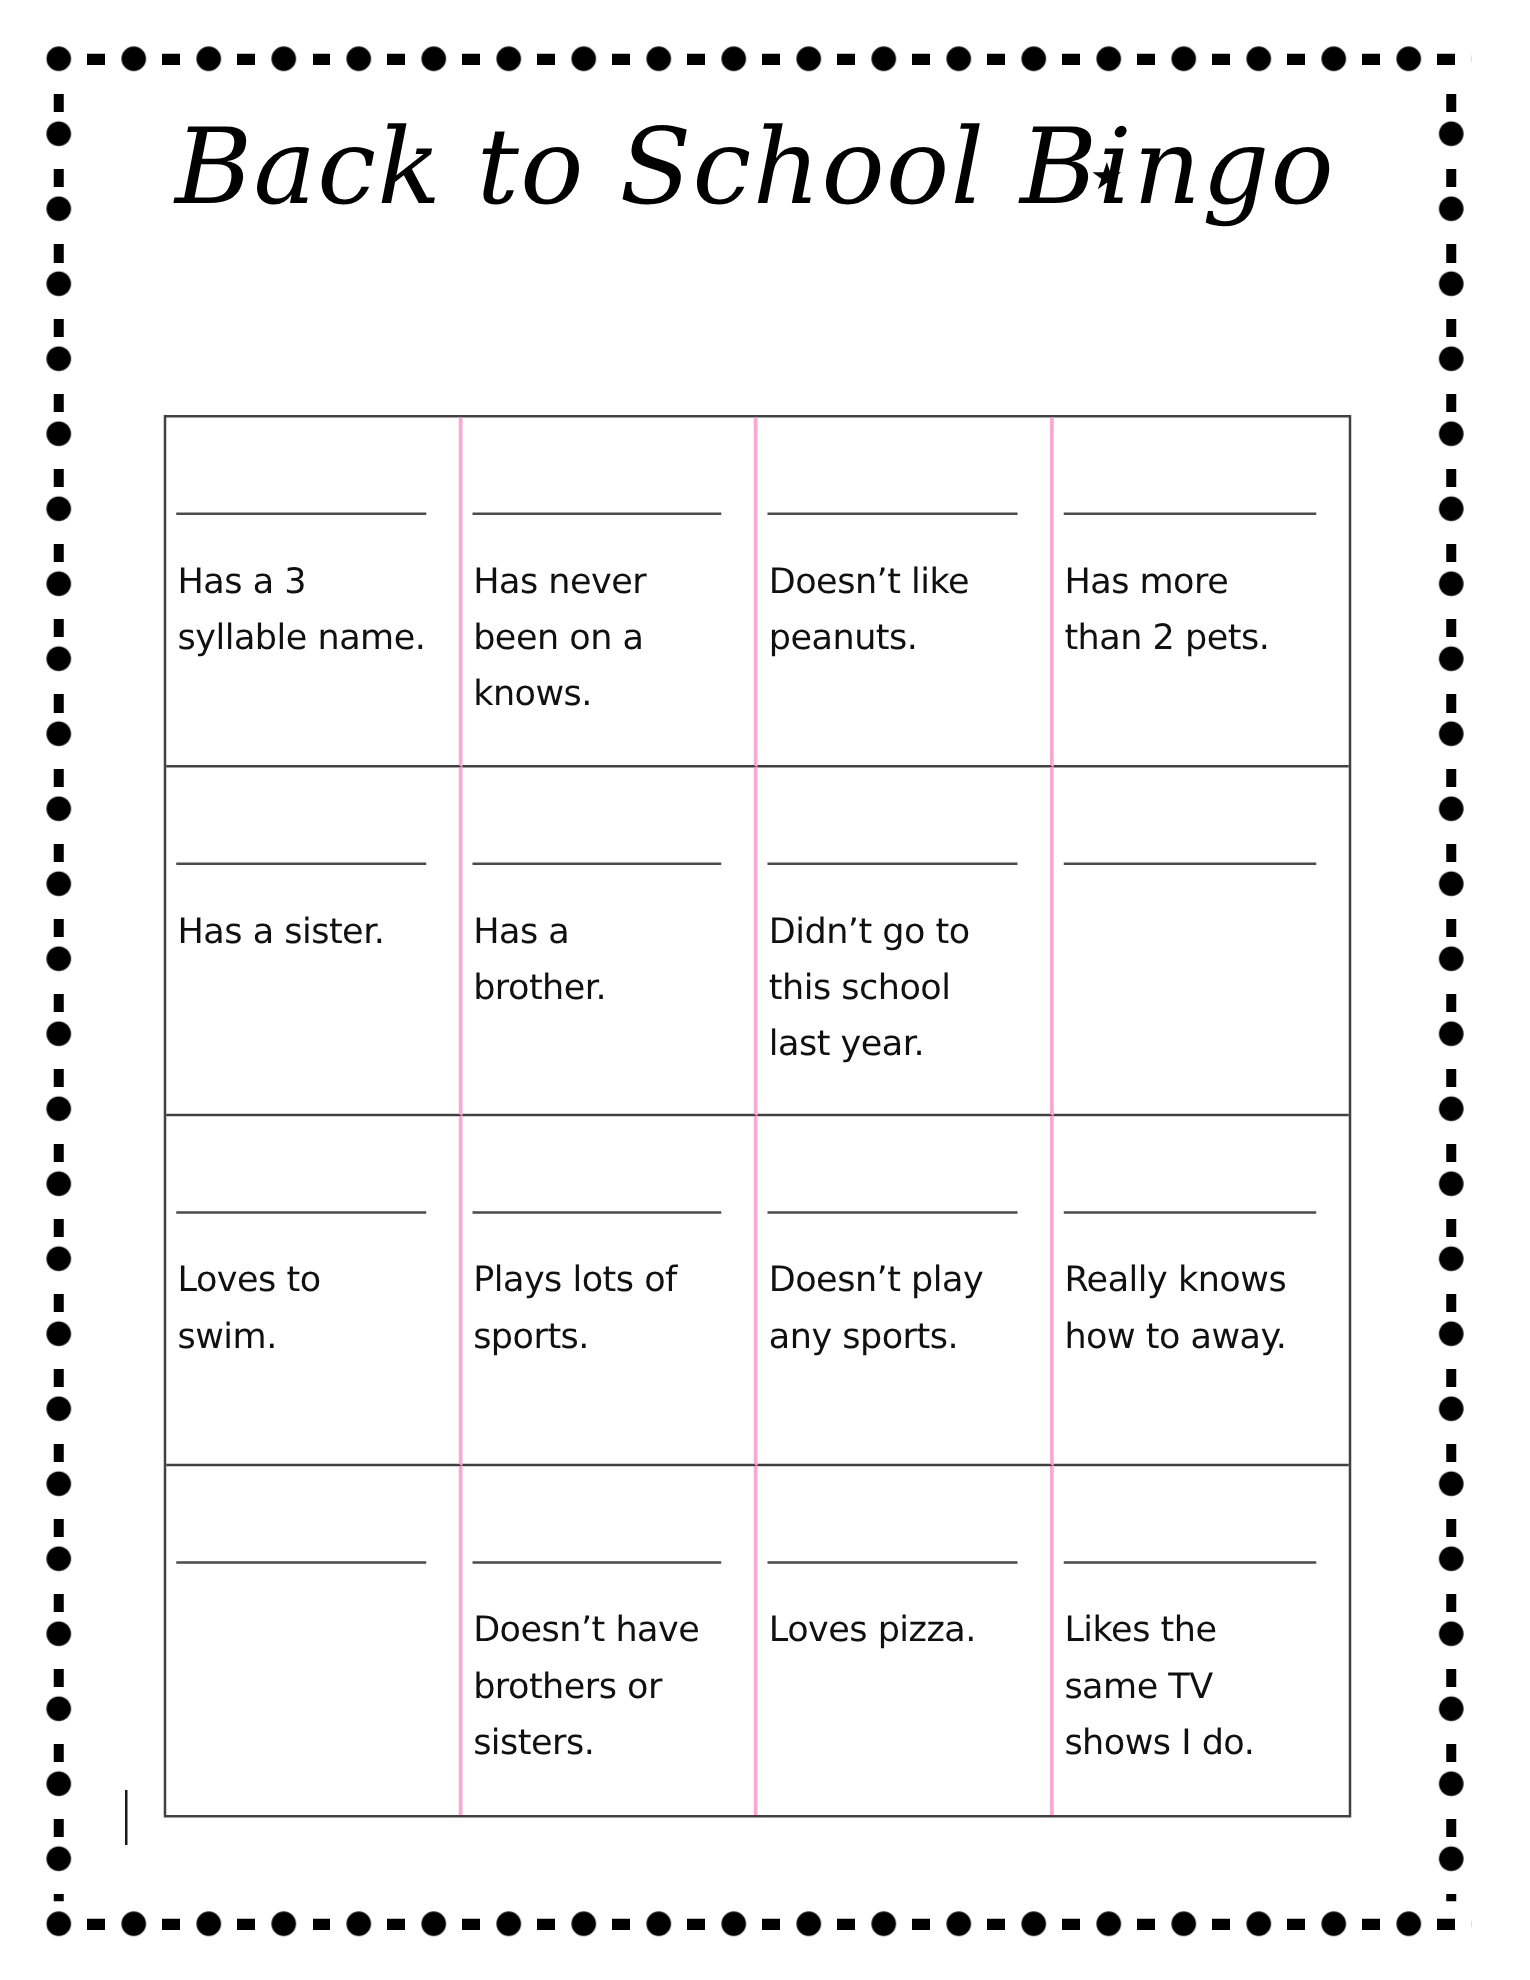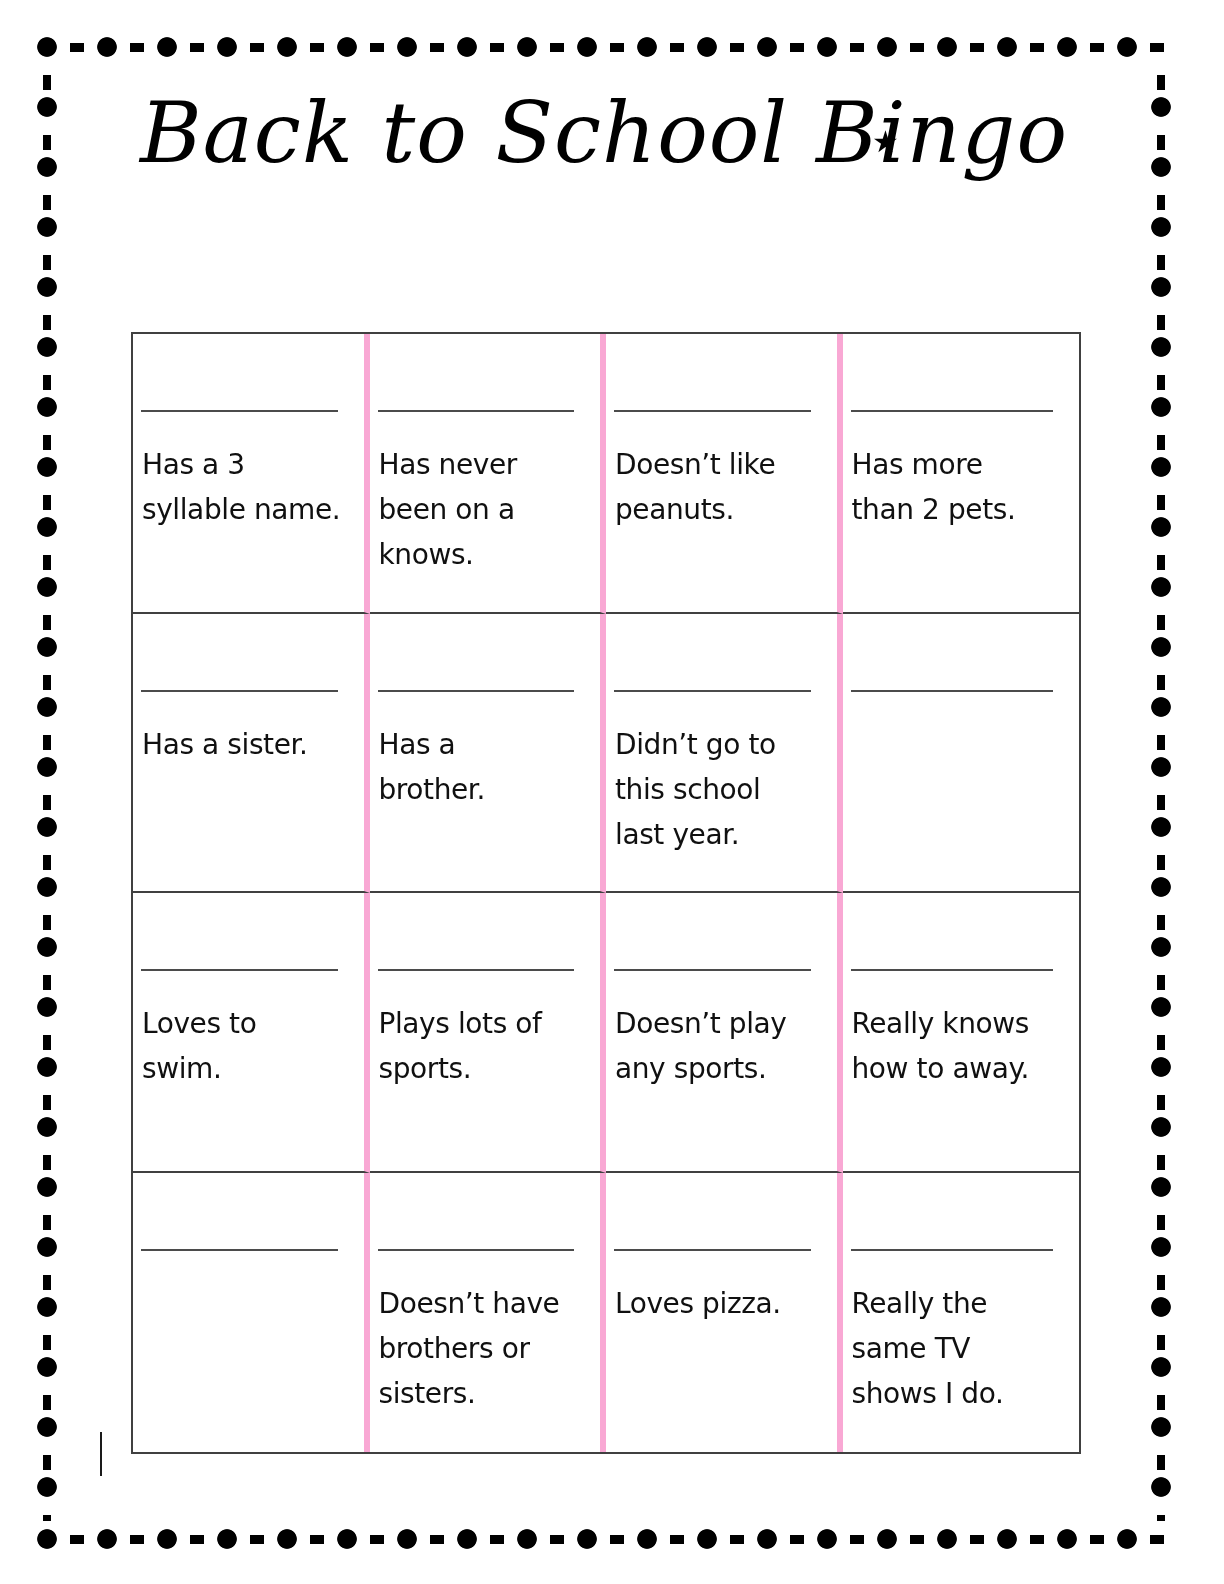--- a/index.html
+++ b/index.html
@@ -64,21 +64,21 @@
     position: absolute;
     left: 131px; top: 332px;
     width: 950px; height: 1122px;
     box-sizing: border-box;
     border: 2px solid #404040;
     display: grid;
     grid-template-columns: repeat(4, 1fr);
     grid-template-rows: repeat(4, 1fr);
   }
   .cell {
-    border-right: 6px solid #f9a8d4;
+    border-right: 3px solid #f9a8d4;
     border-bottom: 2px solid #404040;
     overflow: hidden;
   }
   .cell:nth-child(4n) { border-right: none; }
   .cell:nth-child(n+13) { border-bottom: none; }
 
   .blank-line {
     height: 0;
     border-top: 2px solid #4b4b4b;
     margin: 76px 26px 0 8px;
@@ -212,21 +212,21 @@
     </div>
     <div class="cell">
       <div class="blank-line"></div>
       <div class="cell-text">
         <div class="line">Loves pizza.</div>
       </div>
     </div>
     <div class="cell">
       <div class="blank-line"></div>
       <div class="cell-text">
-        <div class="line">Really the</div>
+        <div class="line">Likes the</div>
         <div class="line">same TV</div>
         <div class="line">shows I do.</div>
       </div>
     </div>
 
   </div>
 
   <div class="stray-mark"></div>
 
 </div>

